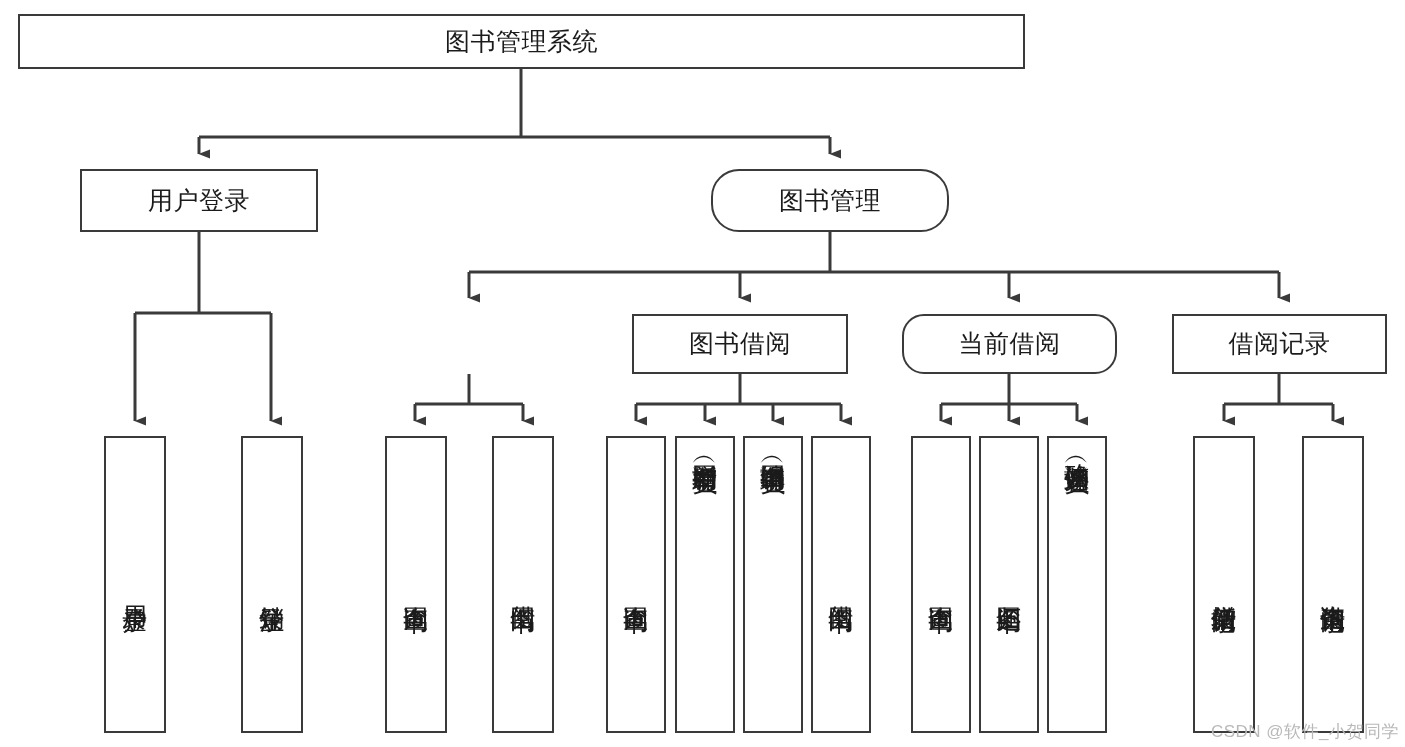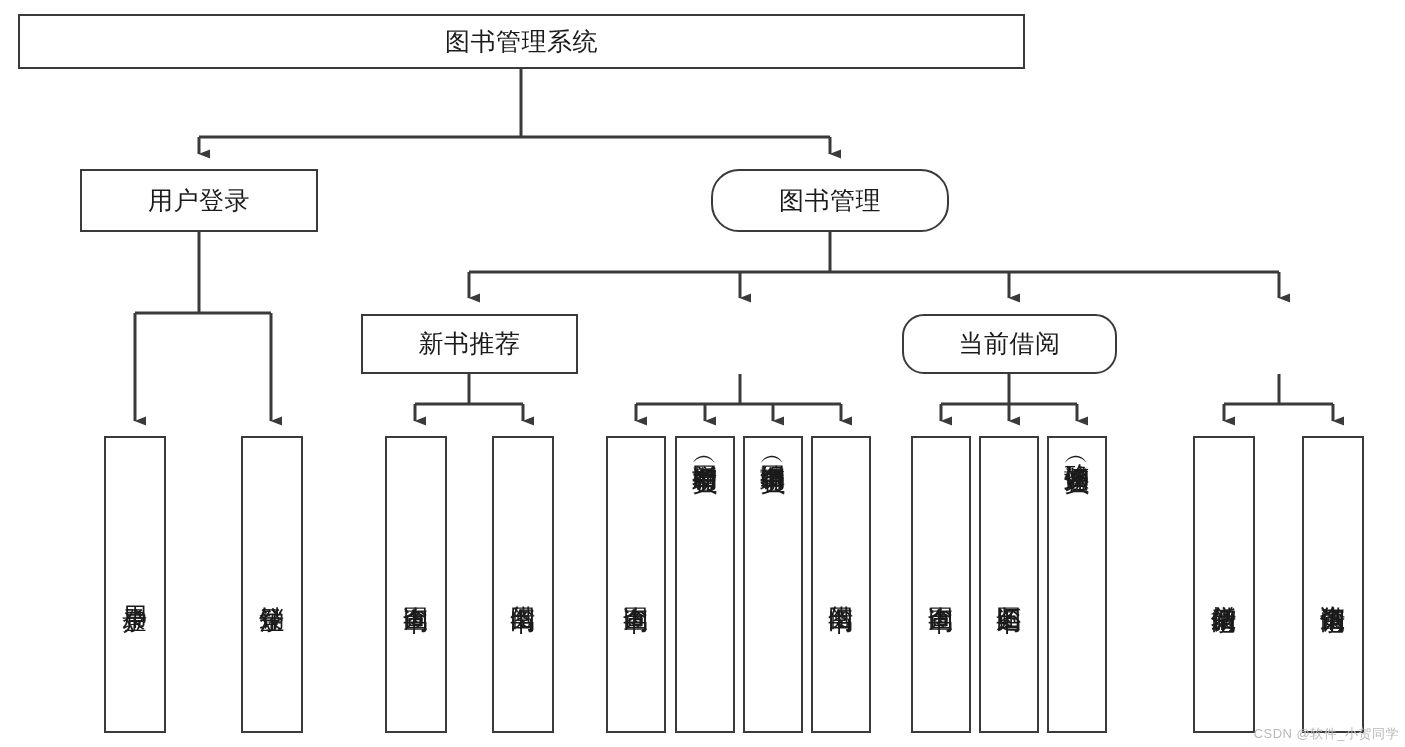--- a/index.html
+++ b/index.html
@@ -57,21 +57,21 @@
     align-items: flex-start;
     justify-content: center;
   }
   .leaf.centered {
     align-items: center;
   }
   .watermark {
     position: absolute;
     right: 6px;
     bottom: 4px;
-    font-size: 13px;
+    font-size: 17px;
     color: #b9b9b9;
     letter-spacing: 0.5px;
     white-space: nowrap;
     pointer-events: none;
   }
 </style>
 </head>
 <body>
 
 <div id="stage">
@@ -131,25 +131,28 @@
     <span class="node-label-h">图书管理系统</span>
   </div>
 
   <div class="node-box" style="left:80px; top:169px; width:238px; height:63px;">
     <span class="node-label-h">用户登录</span>
   </div>
   <div class="node-box" style="left:711px; top:169px; width:238px; height:63px;border-radius:28px;">
     <span class="node-label-h">图书管理</span>
   </div>
 
-  <div class="node-box" style="left:361px; top:314px; width:217px; height:60px;">
-    <span class="node-label-h">新书推荐</span>
+  <div class="node-box" style="left:632px; top:314px; width:216px; height:60px;">
+    <span class="node-label-h">图书借阅</span>
   </div>
   <div class="node-box" style="left:902px; top:314px; width:215px; height:60px;border-radius:22px;">
     <span class="node-label-h">当前借阅</span>
+  </div>
+  <div class="node-box" style="left:1172px; top:314px; width:215px; height:60px;">
+    <span class="node-label-h">借阅记录</span>
   </div>
 
   <div class="node-box leaf centered" style="left:104px; top:436px; width:62px; height:297px;">
     <span class="node-label-v">用户登录</span>
   </div>
   <div class="node-box leaf centered" style="left:241px; top:436px; width:62px; height:297px;">
     <span class="node-label-v">注销登录</span>
   </div>
 
   <div class="node-box leaf centered" style="left:385px; top:436px; width:62px; height:297px;">

